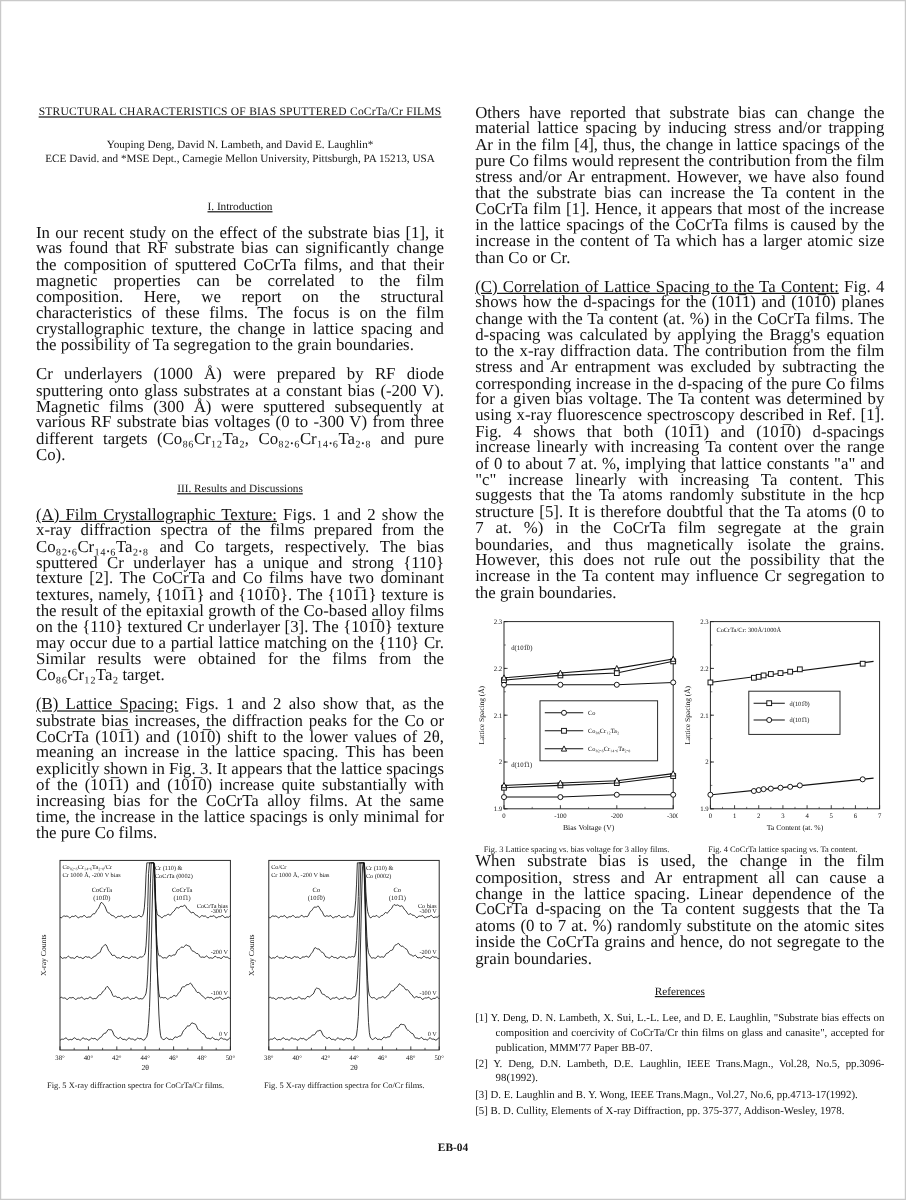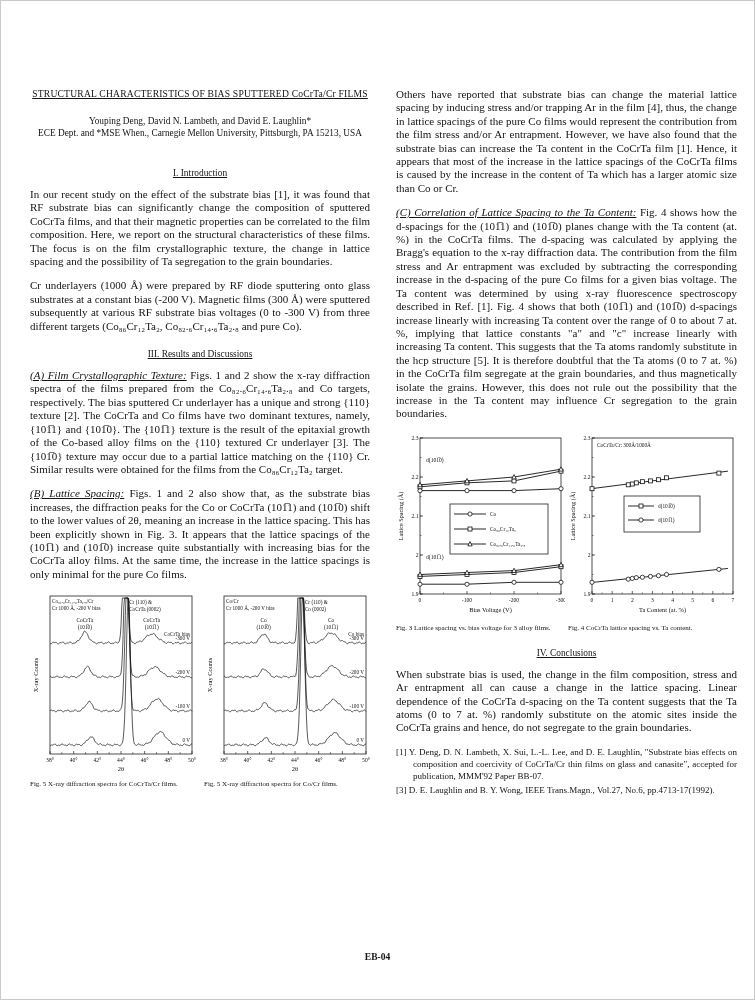--- a/index.html
+++ b/index.html
@@ -8,44 +8,44 @@
         font-family:"Liberation Serif","DejaVu Serif",serif;color:#141414;}
   .columns{display:flex;gap:26px;padding:88px 25px 0 30px;}
   .col{width:341px;}
   .title-block{text-align:center;margin-bottom:30px;}
   .title{font-size:9.6px;font-weight:normal;text-decoration:underline;
          letter-spacing:.2px;margin:0 0 15px;}
   .authors{font-size:9.3px;margin:17px 0 2px;}
   .affiliation{font-size:9.3px;}
   h2.heading{font-size:9.4px;font-weight:normal;text-decoration:underline;
              margin:16px 0 10px;text-align:center;}
-  p.body{font-size:11px;line-height:13.4px;text-align:justify;margin:0 0 11px;}
-  .lead{font-style:italic;text-decoration:underline;}
+  p.body{font-size:14px;line-height:13.4px;text-align:justify;margin:0 0 11px;}
+  .lead{text-decoration:underline;}
   .fig-row{display:flex;gap:8px;margin-top:10px;}
   .fig-row.tight{gap:3px;margin-top:6px;}
   figure{margin:0;}
-  figcaption{font-size:7px;white-space:nowrap;text-align:left;margin-top:2px;}
+  figcaption{font-size:7px;white-space:nowrap;text-align:center;margin-top:2px;}
   .refs{margin-top:2px;}
   .ref{font-size:9px;line-height:12.3px;padding-left:17px;text-indent:-17px;
        text-align:justify;margin-bottom:1px;}
   .footer{position:absolute;left:0;right:0;bottom:38px;text-align:center;
           font-size:9.5px;font-weight:bold;}
   svg.chart{display:block;background:#fff;}
 </style>
 </head>
 <body>
 
 <div class="page">
   <div class="columns">
 
     <div class="col">
       <div class="title-block">
         <h1 class="title">STRUCTURAL CHARACTERISTICS OF BIAS SPUTTERED CoCrTa/Cr FILMS</h1>
         <div class="authors">Youping Deng, David N. Lambeth, and David E. Laughlin*</div>
-        <div class="affiliation">ECE Dept. and *MSE When., Carnegie Mellon University, Pittsburgh, PA 15213, USA</div>
+        <div class="affiliation">ECE David. and *MSE Dept., Carnegie Mellon University, Pittsburgh, PA 15213, USA</div>
       </div>
 
       <h2 class="heading">I. Introduction</h2>
       <p class="body">In our recent study on the effect of the substrate bias [1], it was found that RF substrate bias can significantly change the composition of sputtered CoCrTa films, and that their magnetic properties can be correlated to the film composition. Here, we report on the structural characteristics of these films. The focus is on the film crystallographic texture, the change in lattice spacing and the possibility of Ta segregation to the grain boundaries.</p>
 
       <p class="body">Cr underlayers (1000 Å) were prepared by RF diode sputtering onto glass substrates at a constant bias (-200 V). Magnetic films (300 Å) were sputtered subsequently at various RF substrate bias voltages (0 to -300 V) from three different targets (Co₈₆Cr₁₂Ta₂, Co₈₂.₆Cr₁₄.₆Ta₂.₈ and pure Co).</p>
 
       <h2 class="heading">III. Results and Discussions</h2>
       <p class="body"><span class="lead">(A) Film Crystallographic Texture:</span> <span>Figs. 1 and 2 show the x-ray diffraction spectra of the films prepared from the Co₈₂.₆Cr₁₄.₆Ta₂.₈ and Co targets, respectively. The bias sputtered Cr underlayer has a unique and strong {110} texture [2]. The CoCrTa and Co films have two dominant textures, namely, {101̅1} and {101̅0}. The {101̅1} texture is the result of the epitaxial growth of the Co-based alloy films on the {110} textured Cr underlayer [3]. The {101̅0} texture may occur due to a partial lattice matching on the {110} Cr. Similar results were obtained for the films from the Co₈₆Cr₁₂Ta₂ target.</span></p>
       <p class="body"><span class="lead">(B) Lattice Spacing:</span> <span>Figs. 1 and 2 also show that, as the substrate bias increases, the diffraction peaks for the Co or CoCrTa (101̅1) and (101̅0) shift to the lower values of 2θ, meaning an increase in the lattice spacing. This has been explicitly shown in Fig. 3. It appears that the lattice spacings of the (101̅1) and (101̅0) increase quite substantially with increasing bias for the CoCrTa alloy films. At the same time, the increase in the lattice spacings is only minimal for the pure Co films.</span></p>
@@ -302,24 +302,26 @@
               <rect x="71" y="72" width="4" height="4" fill="#fff" stroke="#111" stroke-width="0.8"></rect>
               <text x="90" y="76" font-size="5.3" fill="#111" font-family="Liberation Serif, DejaVu Serif, serif">d(101̅0)</text>
               <line x1="60" y1="88" x2="86" y2="88" stroke="#111" stroke-width="0.9"></line>
               <circle cx="73" cy="88" r="2.1" fill="#fff" stroke="#111" stroke-width="0.8"></circle>
               <text x="90" y="90" font-size="5.3" fill="#111" font-family="Liberation Serif, DejaVu Serif, serif">d(101̅1)</text>
             </svg>
           <figcaption>Fig. 4  CoCrTa lattice spacing vs. Ta content.</figcaption>
         </figure>
       </div>
 
-      <h2 class="heading">IV. Conclusions</h2>
       <p class="body">When substrate bias is used, the change in the film composition, stress and Ar entrapment all can cause a change in the lattice spacing. Linear dependence of the CoCrTa d-spacing on the Ta content suggests that the Ta atoms (0 to 7 at. %) randomly substitute on the atomic sites inside the CoCrTa grains and hence, do not segregate to the grain boundaries.</p>
 
+      <h2 class="heading">References</h2>
       <div class="refs">
-        <div class="ref">[1]   Y. Deng, D. N. Lambeth, X. Sui, L.-L. Lee, and D. E. Laughlin, "Substrate bias effects on composition and coercivity of CoCrTa/Cr thin films on glass and canasite", accepted for publication, MMM'92 Paper BB-07.</div>
+        <div class="ref">[1]   Y. Deng, D. N. Lambeth, X. Sui, L.-L. Lee, and D. E. Laughlin, "Substrate bias effects on composition and coercivity of CoCrTa/Cr thin films on glass and canasite", accepted for publication, MMM'77 Paper BB-07.</div>
+        <div class="ref">[2]   Y. Deng, D.N. Lambeth, D.E. Laughlin, IEEE Trans.Magn., Vol.28, No.5, pp.3096-98(1992).</div>
         <div class="ref">[3]   D. E. Laughlin and B. Y. Wong, IEEE Trans.Magn., Vol.27, No.6, pp.4713-17(1992).</div>
+        <div class="ref">[5]   B. D. Cullity, Elements of X-ray Diffraction, pp. 375-377, Addison-Wesley, 1978.</div>
       </div>
     </div>
   </div>
 
   <div class="footer">EB-04</div>
 </div>
 
 </body></html>

